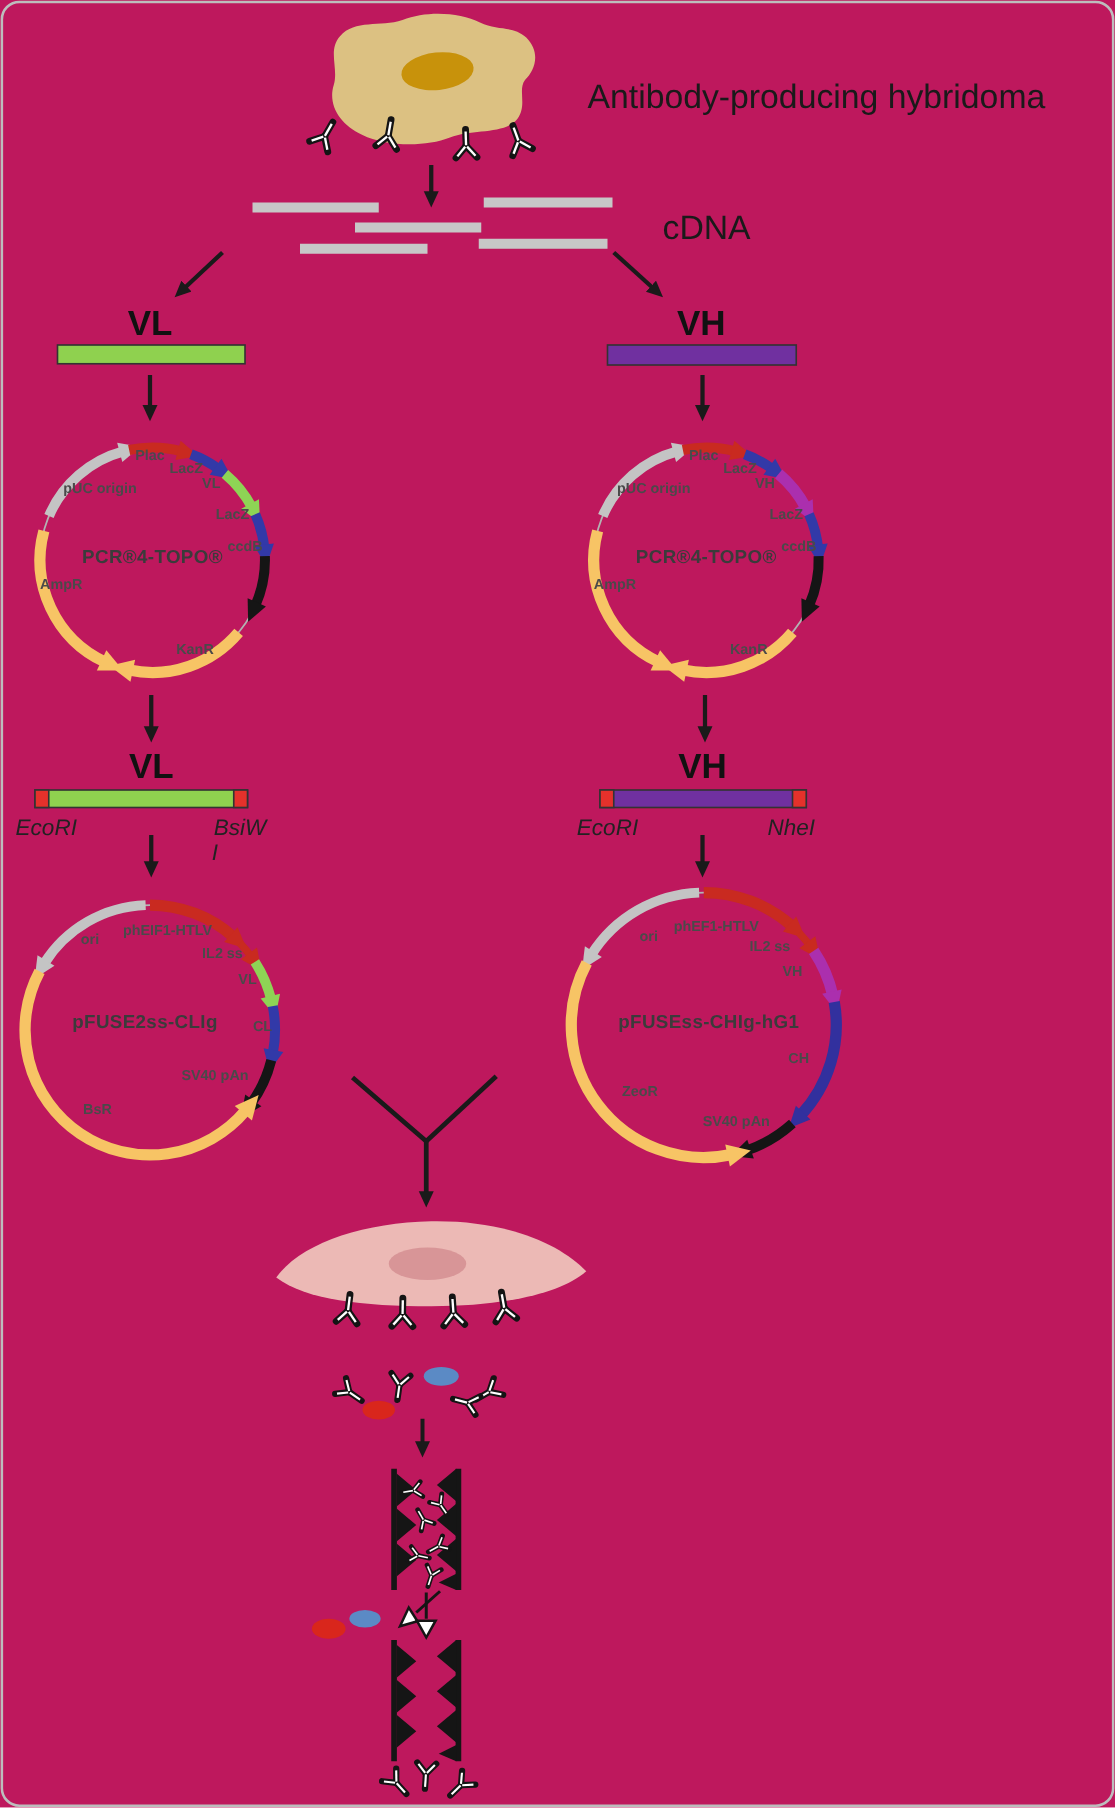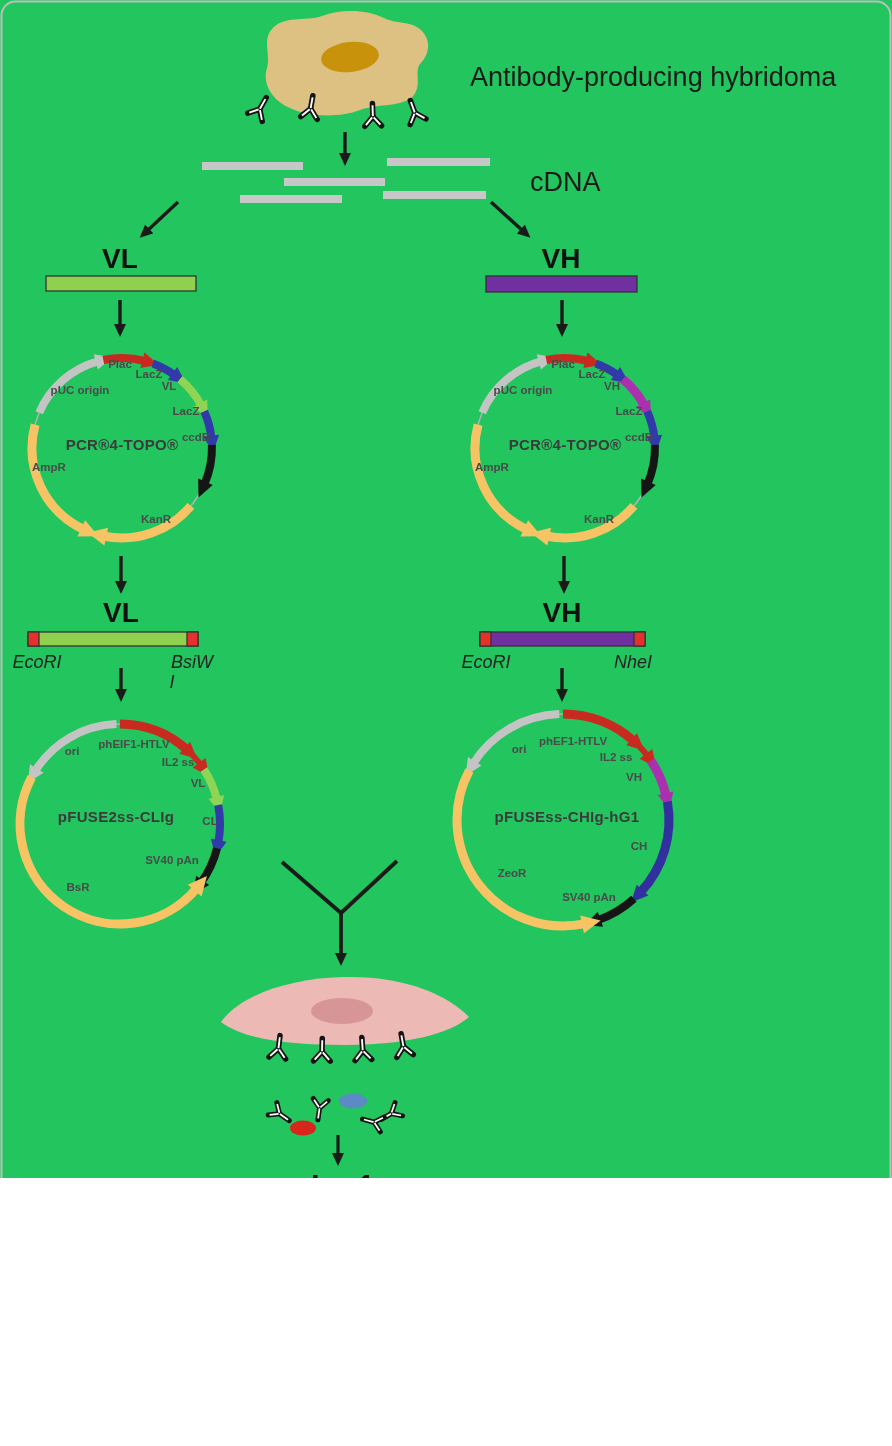--- a/index.html
+++ b/index.html
@@ -1,16 +1,16 @@
 <!DOCTYPE html>
 <html><head>
 <meta charset="utf-8">
 <style>
   html,body{margin:0;padding:0;background:#ffffff;}
-  .canvas{position:relative;width:892px;height:1178px;background:#22c55e;overflow:hidden;
+  .canvas{position:relative;width:892px;height:1446px;background:#be185d;overflow:hidden;
           font-family:"Liberation Sans",sans-serif;}
   svg{position:absolute;left:0;top:0;}
   text{font-family:"Liberation Sans",sans-serif;}
   .t-big{font-size:27px;fill:#1a1a1a;}
   .t-head{font-size:28px;font-weight:bold;fill:#111;}
   .t-site{font-size:18px;font-style:italic;fill:#222;}
   .t-seg{font-size:11.5px;font-weight:bold;fill:#4a4a4a;}
   .t-pname{font-size:15px;font-weight:bold;fill:#3b3b3b;letter-spacing:.3px;}
   .mid{text-anchor:middle;}
 </style>

